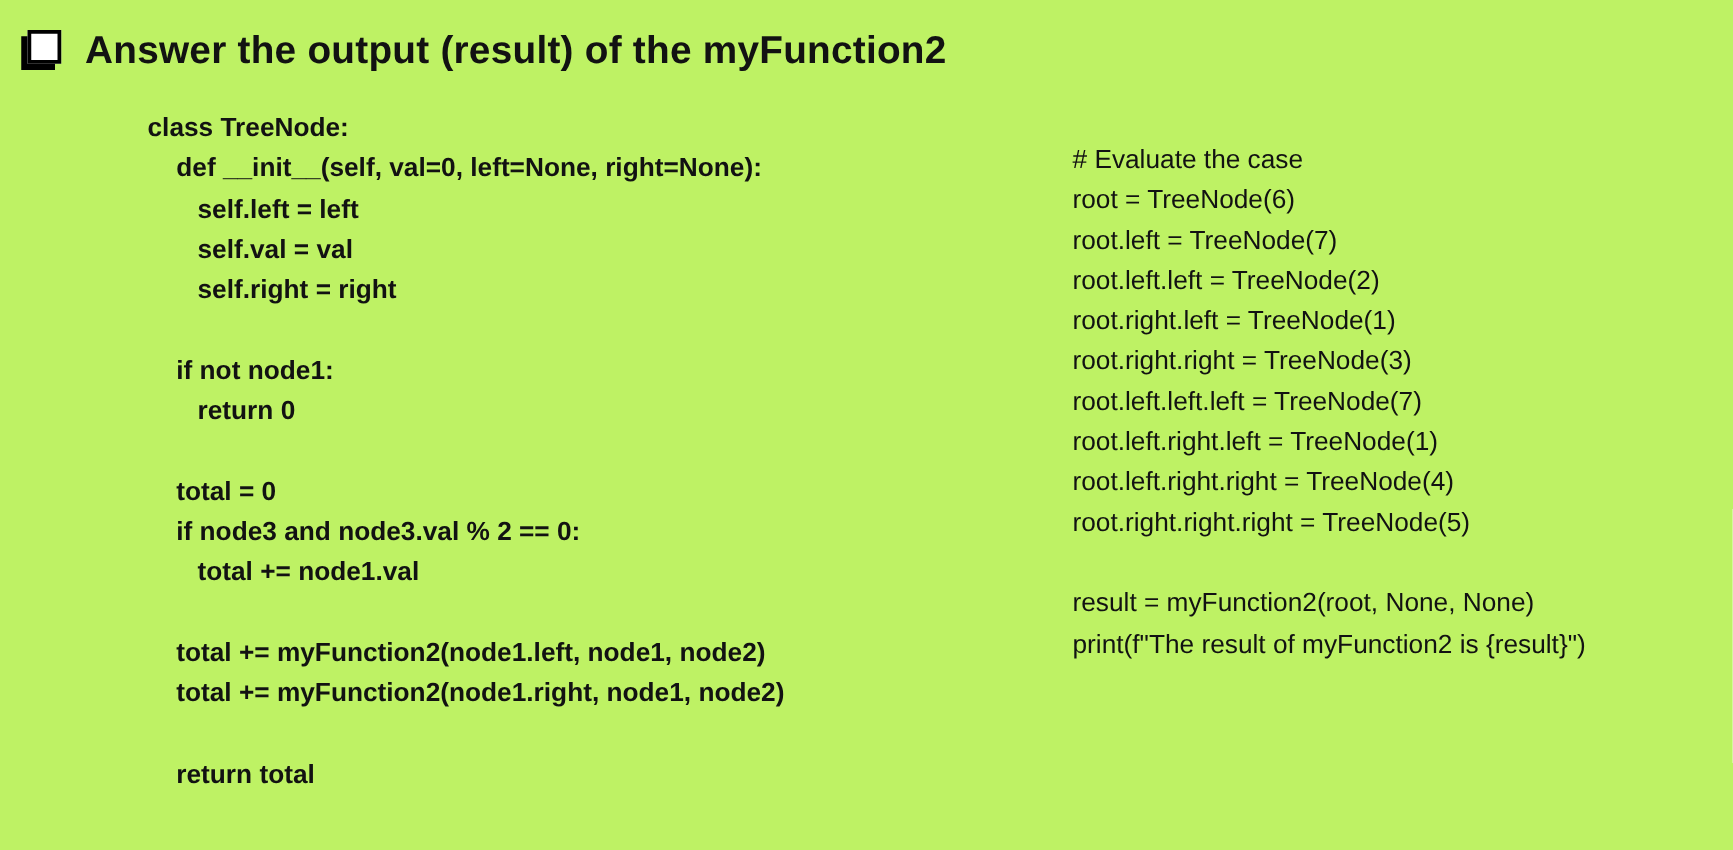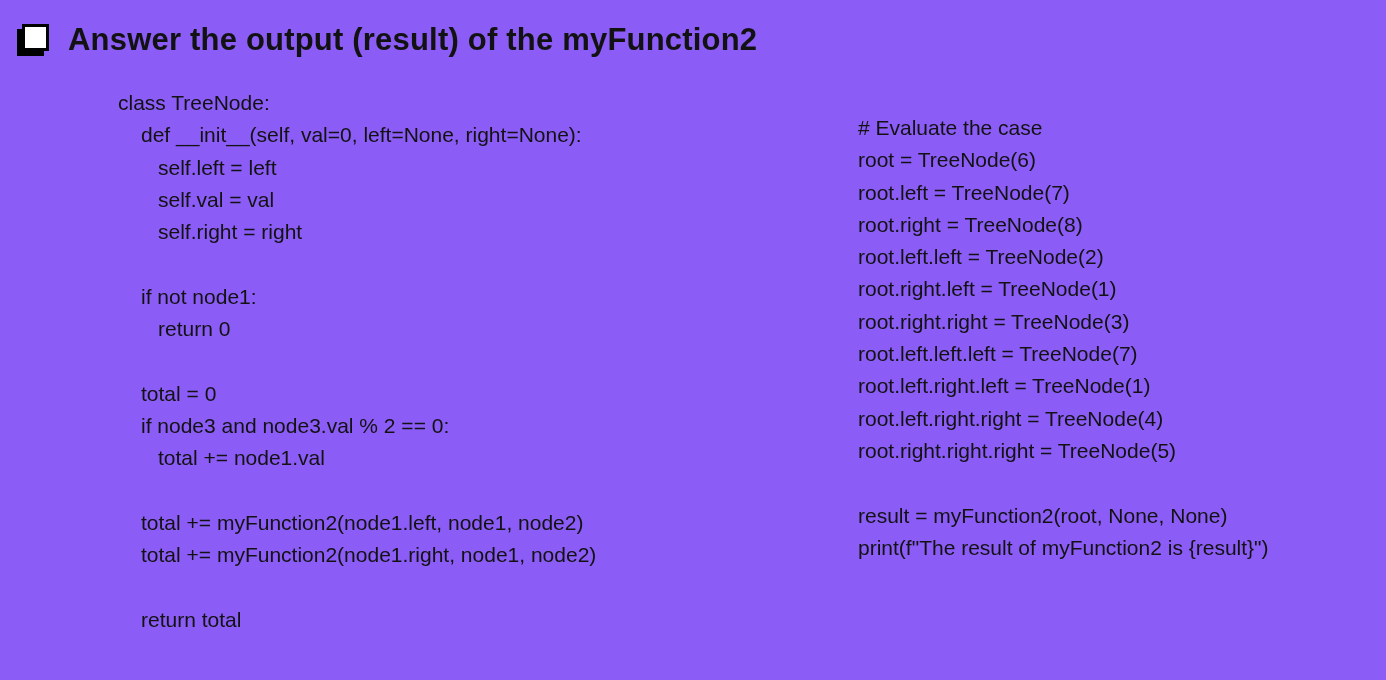--- a/index.html
+++ b/index.html
@@ -11,21 +11,21 @@
     width: 1386px;
     height: 680px;
     overflow: hidden;
     font-family: "Liberation Sans", sans-serif;
     color: #121212;
   }
   .slide {
     position: relative;
     width: 1386px;
     height: 680px;
-    background: #8b5cf6;
+    background: #bef264;
   }
   .title-row {
     position: absolute;
     left: 22px;
     top: 22px;
     display: flex;
     align-items: center;
     gap: 15px;
   }
   .bullet {
@@ -44,21 +44,21 @@
     font-weight: 600;
     letter-spacing: 0.2px;
     white-space: nowrap;
   }
   .code-col {
     position: absolute;
     font-size: 21px;
     line-height: 32.3px;
     font-weight: 400;
   }
-  .code-col.left  { left: 118px; top: 87px; }
+  .code-col.left  { left: 118px; top: 87px; font-weight: bold; }
   .code-col.right { left: 858px; top: 112px; }
   .code-line {
     white-space: pre;
     min-height: 32.3px;
   }
   .indent-0 { padding-left: 0; }
   .indent-1 { padding-left: 23px; }
   .indent-2 { padding-left: 40px; }
 </style>
 </head>
@@ -90,21 +90,20 @@
       <div class="code-line indent-1">total += myFunction2(node1.right, node1, node2)</div>
       <div class="code-line indent-0">&nbsp;</div>
       <div class="code-line indent-1">return total</div>
     </div>
 
   <div class="code-col right">
 
   <div class="code-line indent-0"># Evaluate the case</div>
       <div class="code-line indent-0">root = TreeNode(6)</div>
       <div class="code-line indent-0">root.left = TreeNode(7)</div>
-      <div class="code-line indent-0">root.right = TreeNode(8)</div>
       <div class="code-line indent-0">root.left.left = TreeNode(2)</div>
       <div class="code-line indent-0">root.right.left = TreeNode(1)</div>
       <div class="code-line indent-0">root.right.right = TreeNode(3)</div>
       <div class="code-line indent-0">root.left.left.left = TreeNode(7)</div>
       <div class="code-line indent-0">root.left.right.left = TreeNode(1)</div>
       <div class="code-line indent-0">root.left.right.right = TreeNode(4)</div>
       <div class="code-line indent-0">root.right.right.right = TreeNode(5)</div>
       <div class="code-line indent-0">&nbsp;</div>
       <div class="code-line indent-0">result = myFunction2(root, None, None)</div>
       <div class="code-line indent-0">print(f"The result of myFunction2 is {result}")</div>

